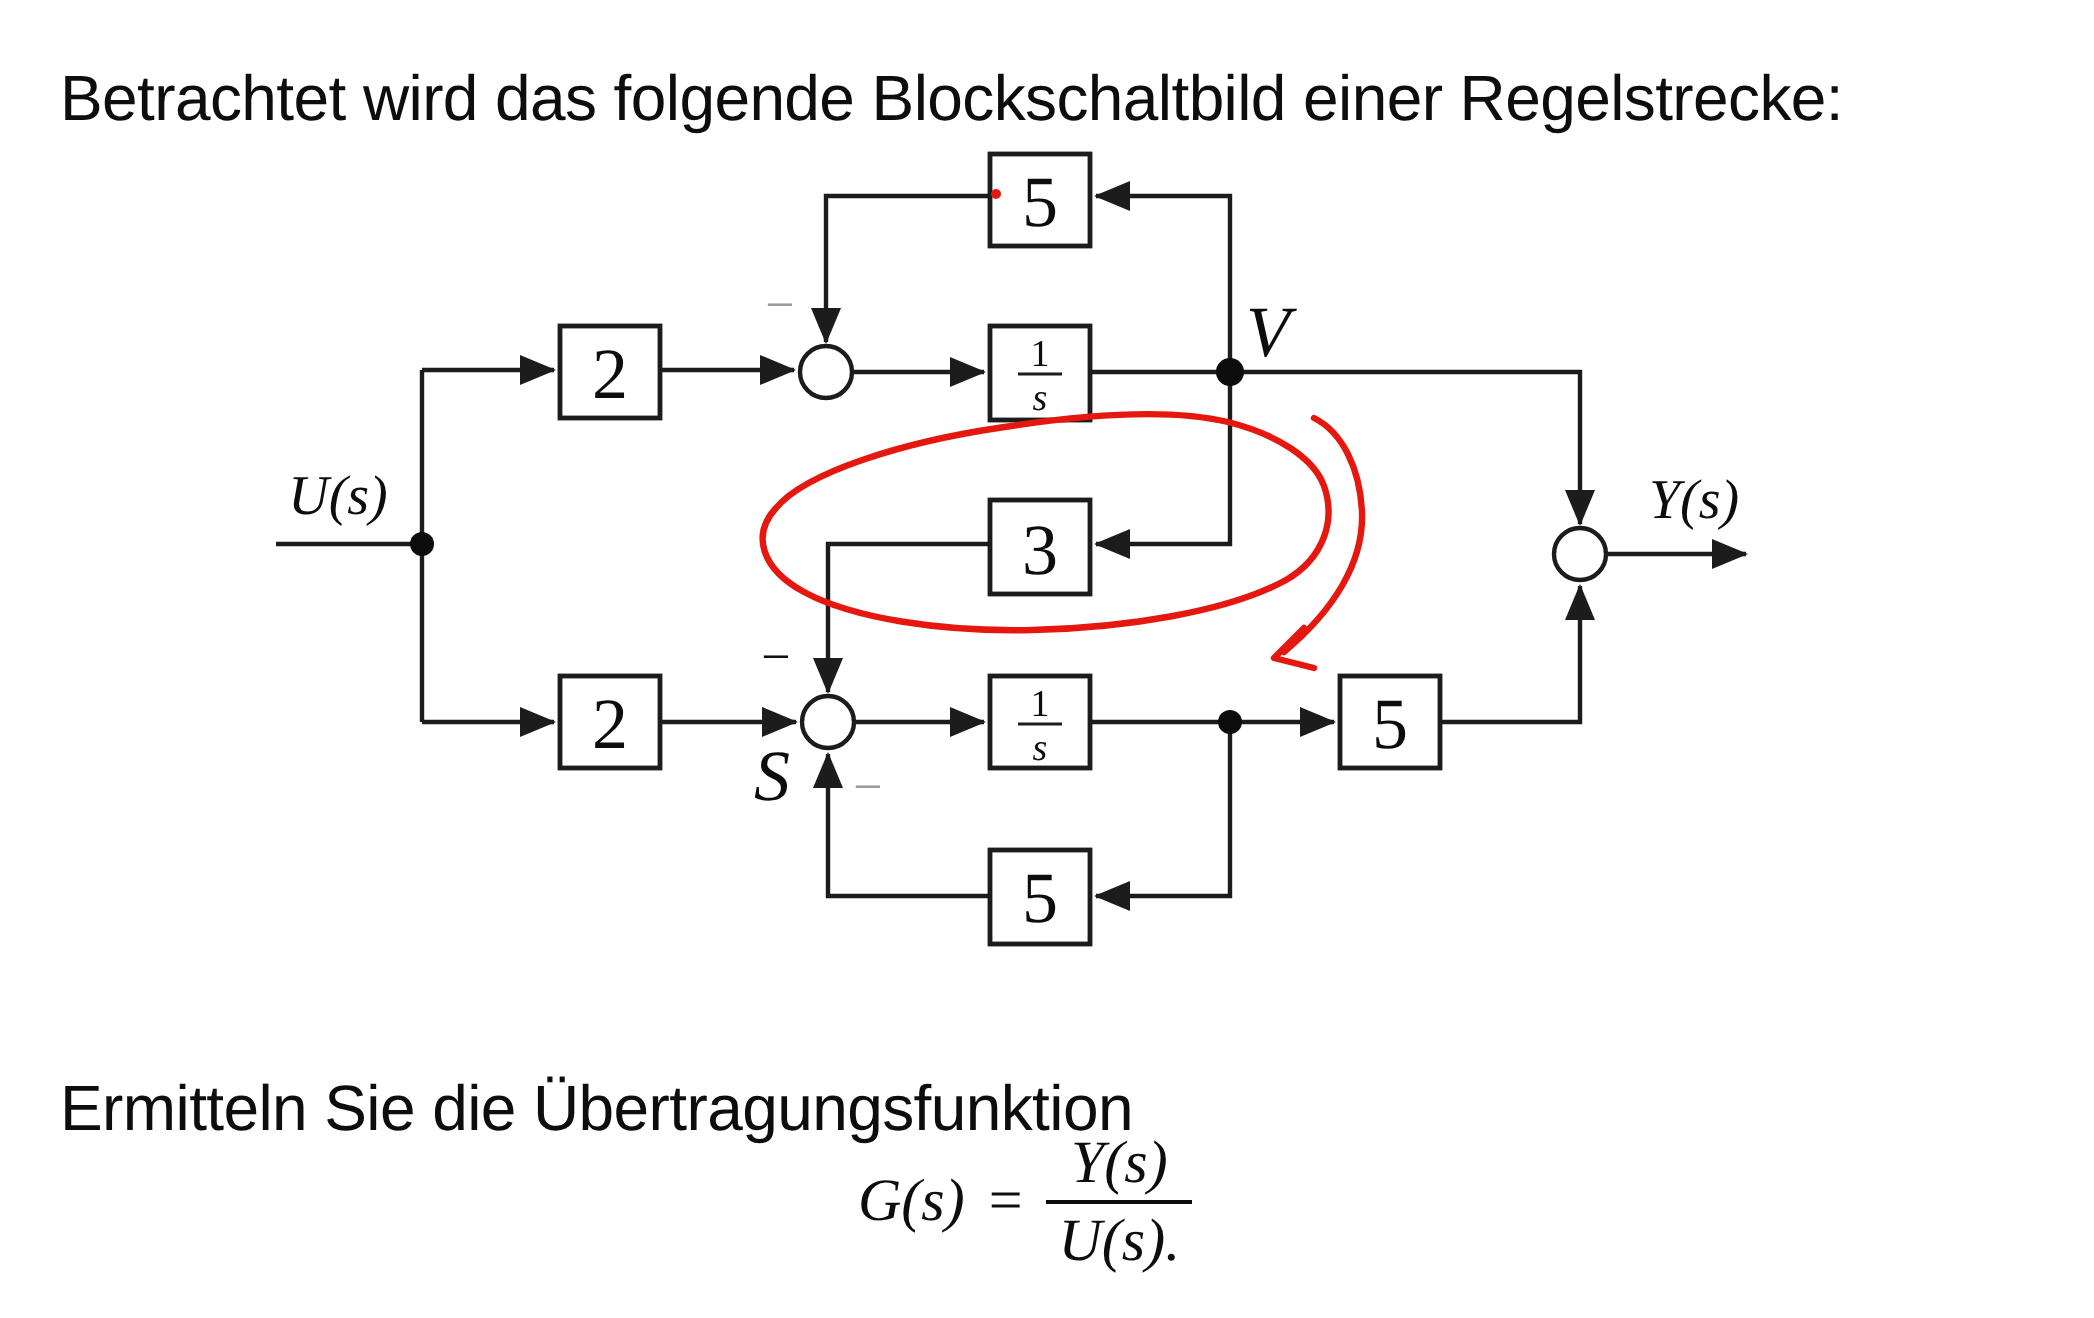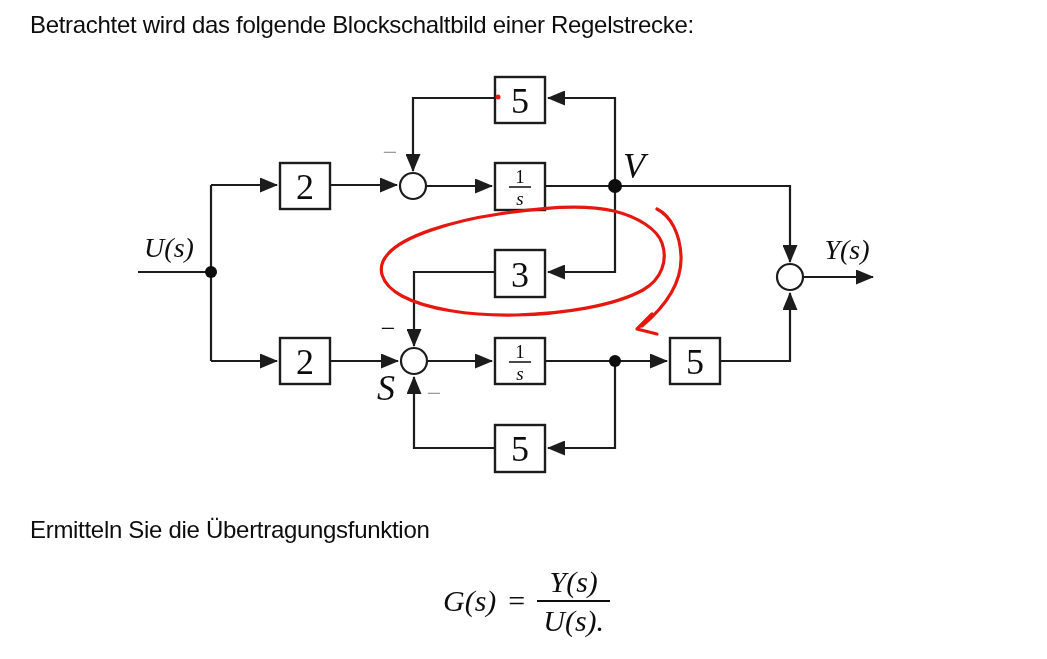--- a/index.html
+++ b/index.html
@@ -7,24 +7,25 @@
     width: 1047px; height: 659px;
     background: #ffffff;
     position: relative;
     overflow: hidden;
     font-family: "Liberation Sans", sans-serif;
     color: #111;
   }
   .heading {
     position: absolute;
     left: 30px;
-    font-size: 24px;
+    font-size: 32px;
     letter-spacing: -0.3px;
     color: #0d0d0d;
     white-space: nowrap;
+    margin-top: 20px;
   }
   #title-text { top: 11px; }
   #task-text  { top: 516px; }
 
   svg.diagram { position: absolute; left: 0; top: 0; }
 
   .blk  { fill: #ffffff; stroke: #1c1c1c; stroke-width: 2.4; }
   .sum  { fill: #ffffff; stroke: #1c1c1c; stroke-width: 2.2; }
   .wire { fill: none; stroke: #1c1c1c; stroke-width: 2.2; }
   .dot  { fill: #0d0d0d; }
@@ -35,21 +36,21 @@
   .fracden  { font-size: 19px; text-anchor: middle; font-style: italic; }
   .fracbar  { stroke: #1c1c1c; stroke-width: 1.6; }
   .mathlbl  { font-size: 28px; font-style: italic; text-anchor: middle; }
   .biglbl   { font-size: 36px; font-style: italic; text-anchor: middle; }
   .minus    { font-size: 26px; text-anchor: middle; fill: #111; }
   .minus-gray { fill: #9c9c9c; }
   .redstroke { fill: none; stroke-width: 3.2; stroke-linecap: round; stroke-linejoin: round; }
 
   .formula {
     position: absolute;
-    left: 443px; top: 565px;
+    left: 429px; top: 565px;
     display: flex;
     align-items: center;
     font-family: "Liberation Serif", serif;
     font-style: italic;
     font-size: 30px;
     color: #0d0d0d;
   }
   .formula .eq { font-style: normal; margin: 0 12px; }
   .frac-stack { text-align: center; }
   .frac-stack .row { padding: 0 6px; line-height: 33px; }

